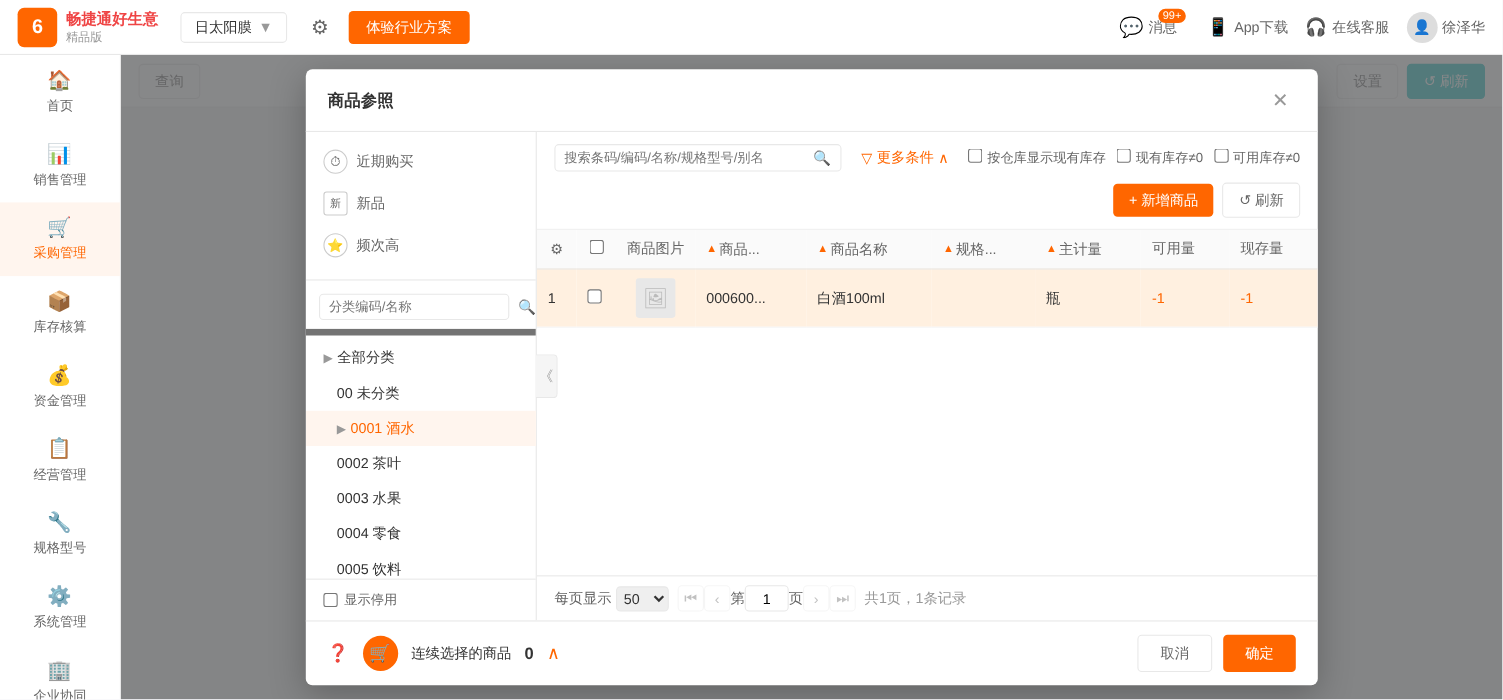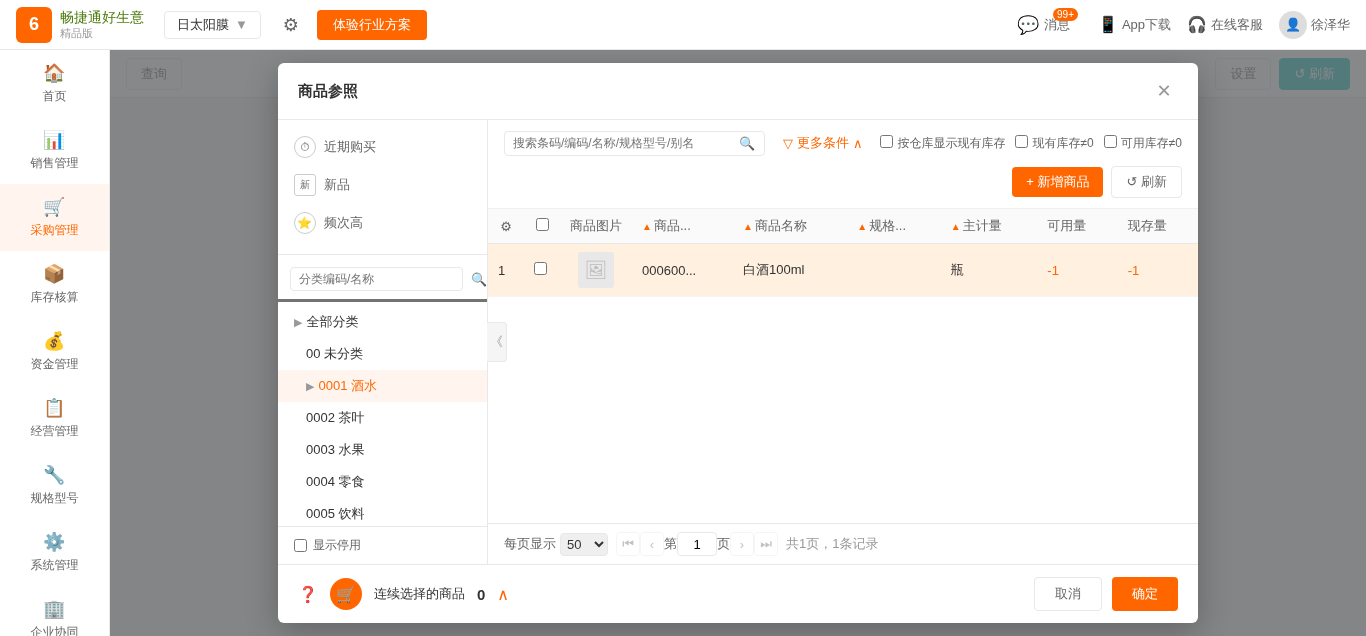--- a/index.html
+++ b/index.html
@@ -27,21 +27,21 @@
       background: #f60;
       border-radius: 6px;
       display: flex;
       align-items: center;
       justify-content: center;
       color: #fff;
       font-size: 18px;
       font-weight: bold;
       margin-right: 8px;
     }
-    .logo-text { font-size: 14px; color: #4d7c0f; line-height: 1.3; }
+    .logo-text { font-size: 14px; color: #ef4444; line-height: 1.3; font-weight: bold; }
     .logo-sub { font-size: 11px; color: #999; }
     .nav-store-selector {
       display: flex;
       align-items: center;
       padding: 4px 12px;
       border: 1px solid #e8e8e8;
       border-radius: 4px;
       cursor: pointer;
       color: #333;
       margin-right: 12px;
@@ -264,21 +264,21 @@
       transform: translateY(-50%);
       border-radius: 0 4px 4px 0;
     }
 
     
     .category-search {
       display: flex;
       align-items: center;
       padding: 8px 12px;
       gap: 8px;
-      border-bottom: 3px solid #737373;
+      border-bottom: 6px solid #737373;
     }
     .category-search input {
       flex: 1;
       border: 1px solid #e8e8e8;
       border-radius: 4px;
       padding: 4px 8px;
       font-size: 12px;
       outline: none;
       color: #999;
     }

